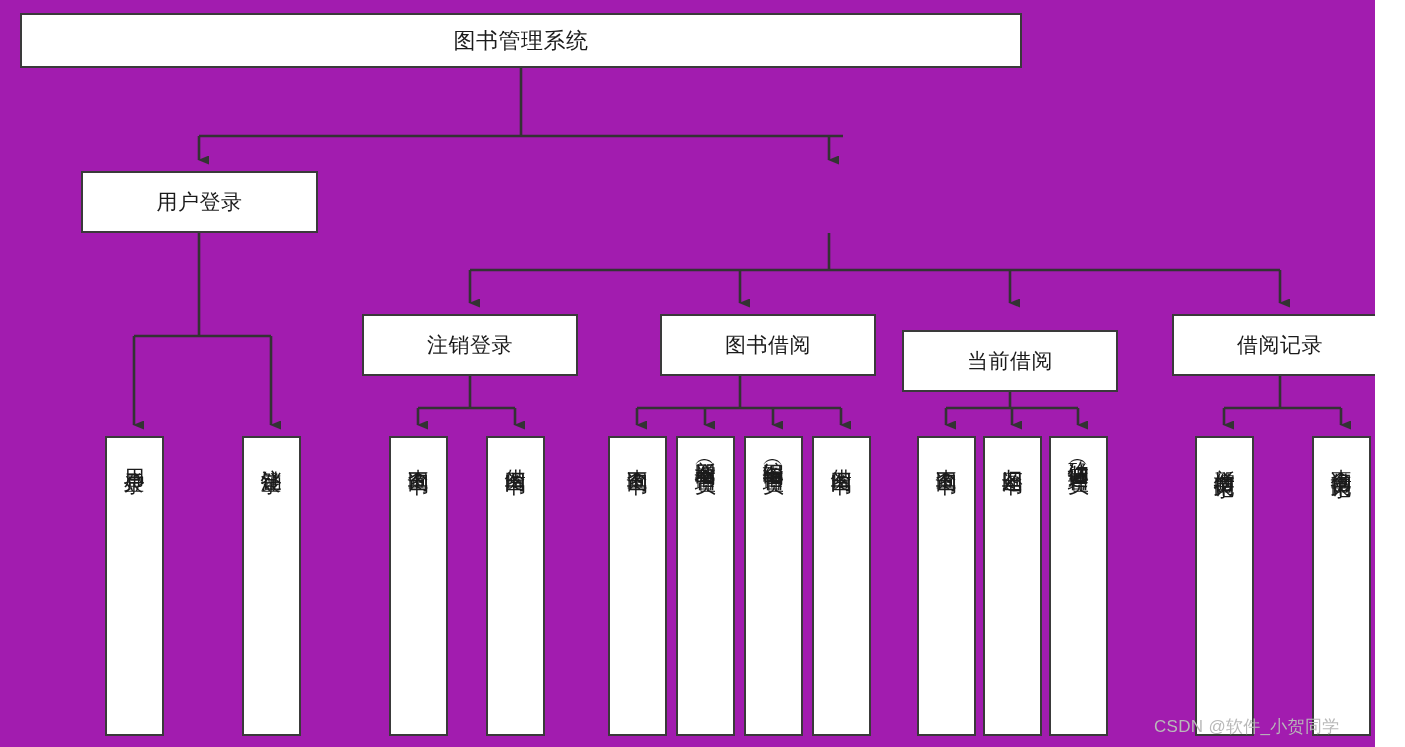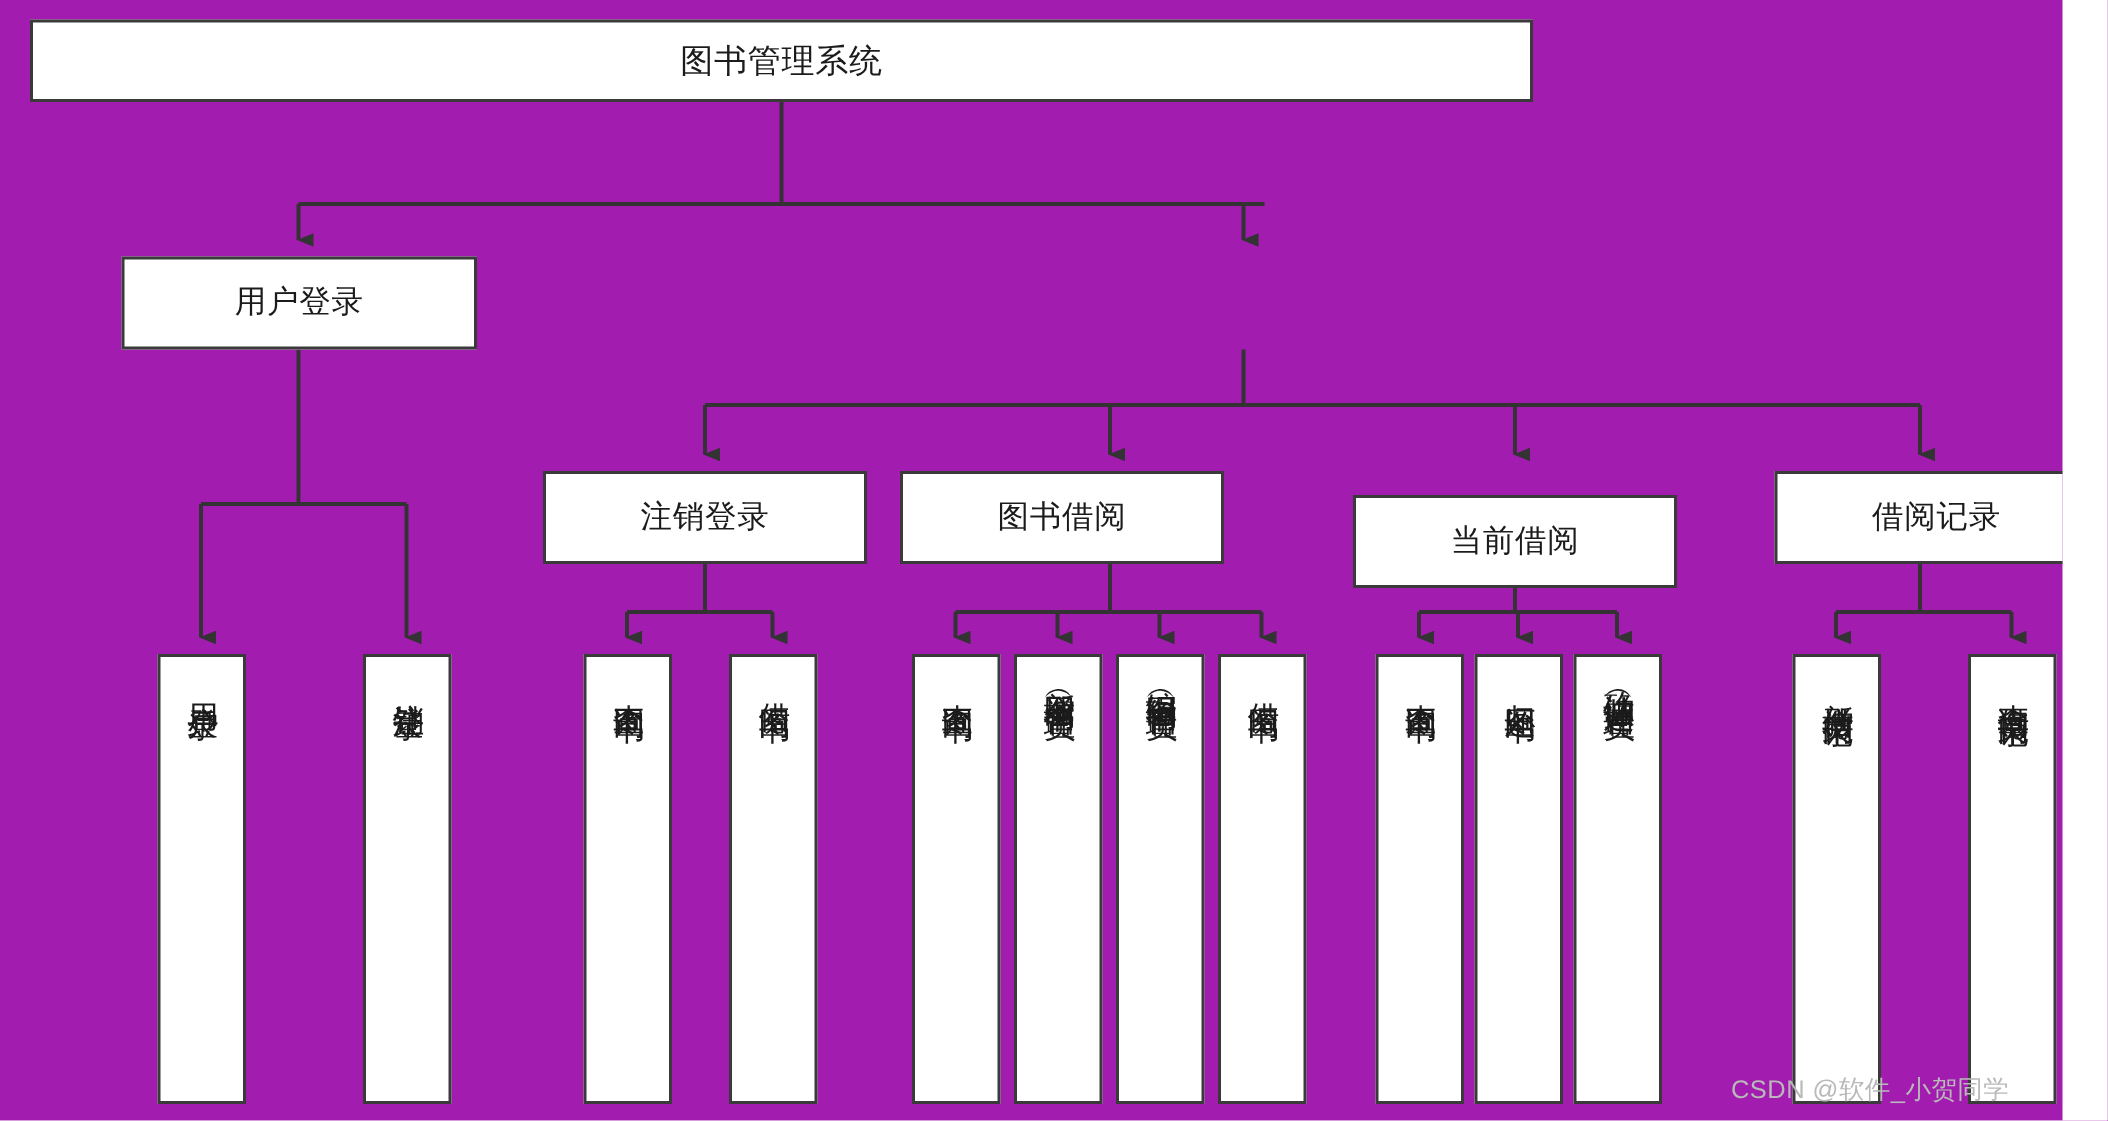--- a/index.html
+++ b/index.html
@@ -127,27 +127,27 @@
     <span class="label">图书管理系统</span>
   </div>
 
   <div class="node" style="left:81px; top:171px; width:237px; height:62px;">
     <span class="label">用户登录</span>
   </div>
 
   <div class="node" style="left:362px; top:314px; width:216px; height:62px;">
     <span class="label">注销登录</span>
   </div>
-  <div class="node" style="left:600px; top:314px; width:216px; height:62px;">
+  <div class="node" style="left:660px; top:314px; width:216px; height:62px;">
     <span class="label">图书借阅</span>
   </div>
   <div class="node" style="left:902px; top:330px; width:216px; height:62px;">
     <span class="label">当前借阅</span>
   </div>
-  <div class="node" style="left:1172px; top:314px; width:216px; height:62px;margin-left:11px;">
+  <div class="node" style="left:1172px; top:314px; width:216px; height:62px;">
     <span class="label">借阅记录</span>
   </div>
 
   <div class="node leaf" style="left:105px; top:436px; width:59px; height:300px;">
     <span class="label">用户登录</span>
   </div>
   <div class="node leaf" style="left:242px; top:436px; width:59px; height:300px;">
     <span class="label">注销登录</span>
   </div>
 

